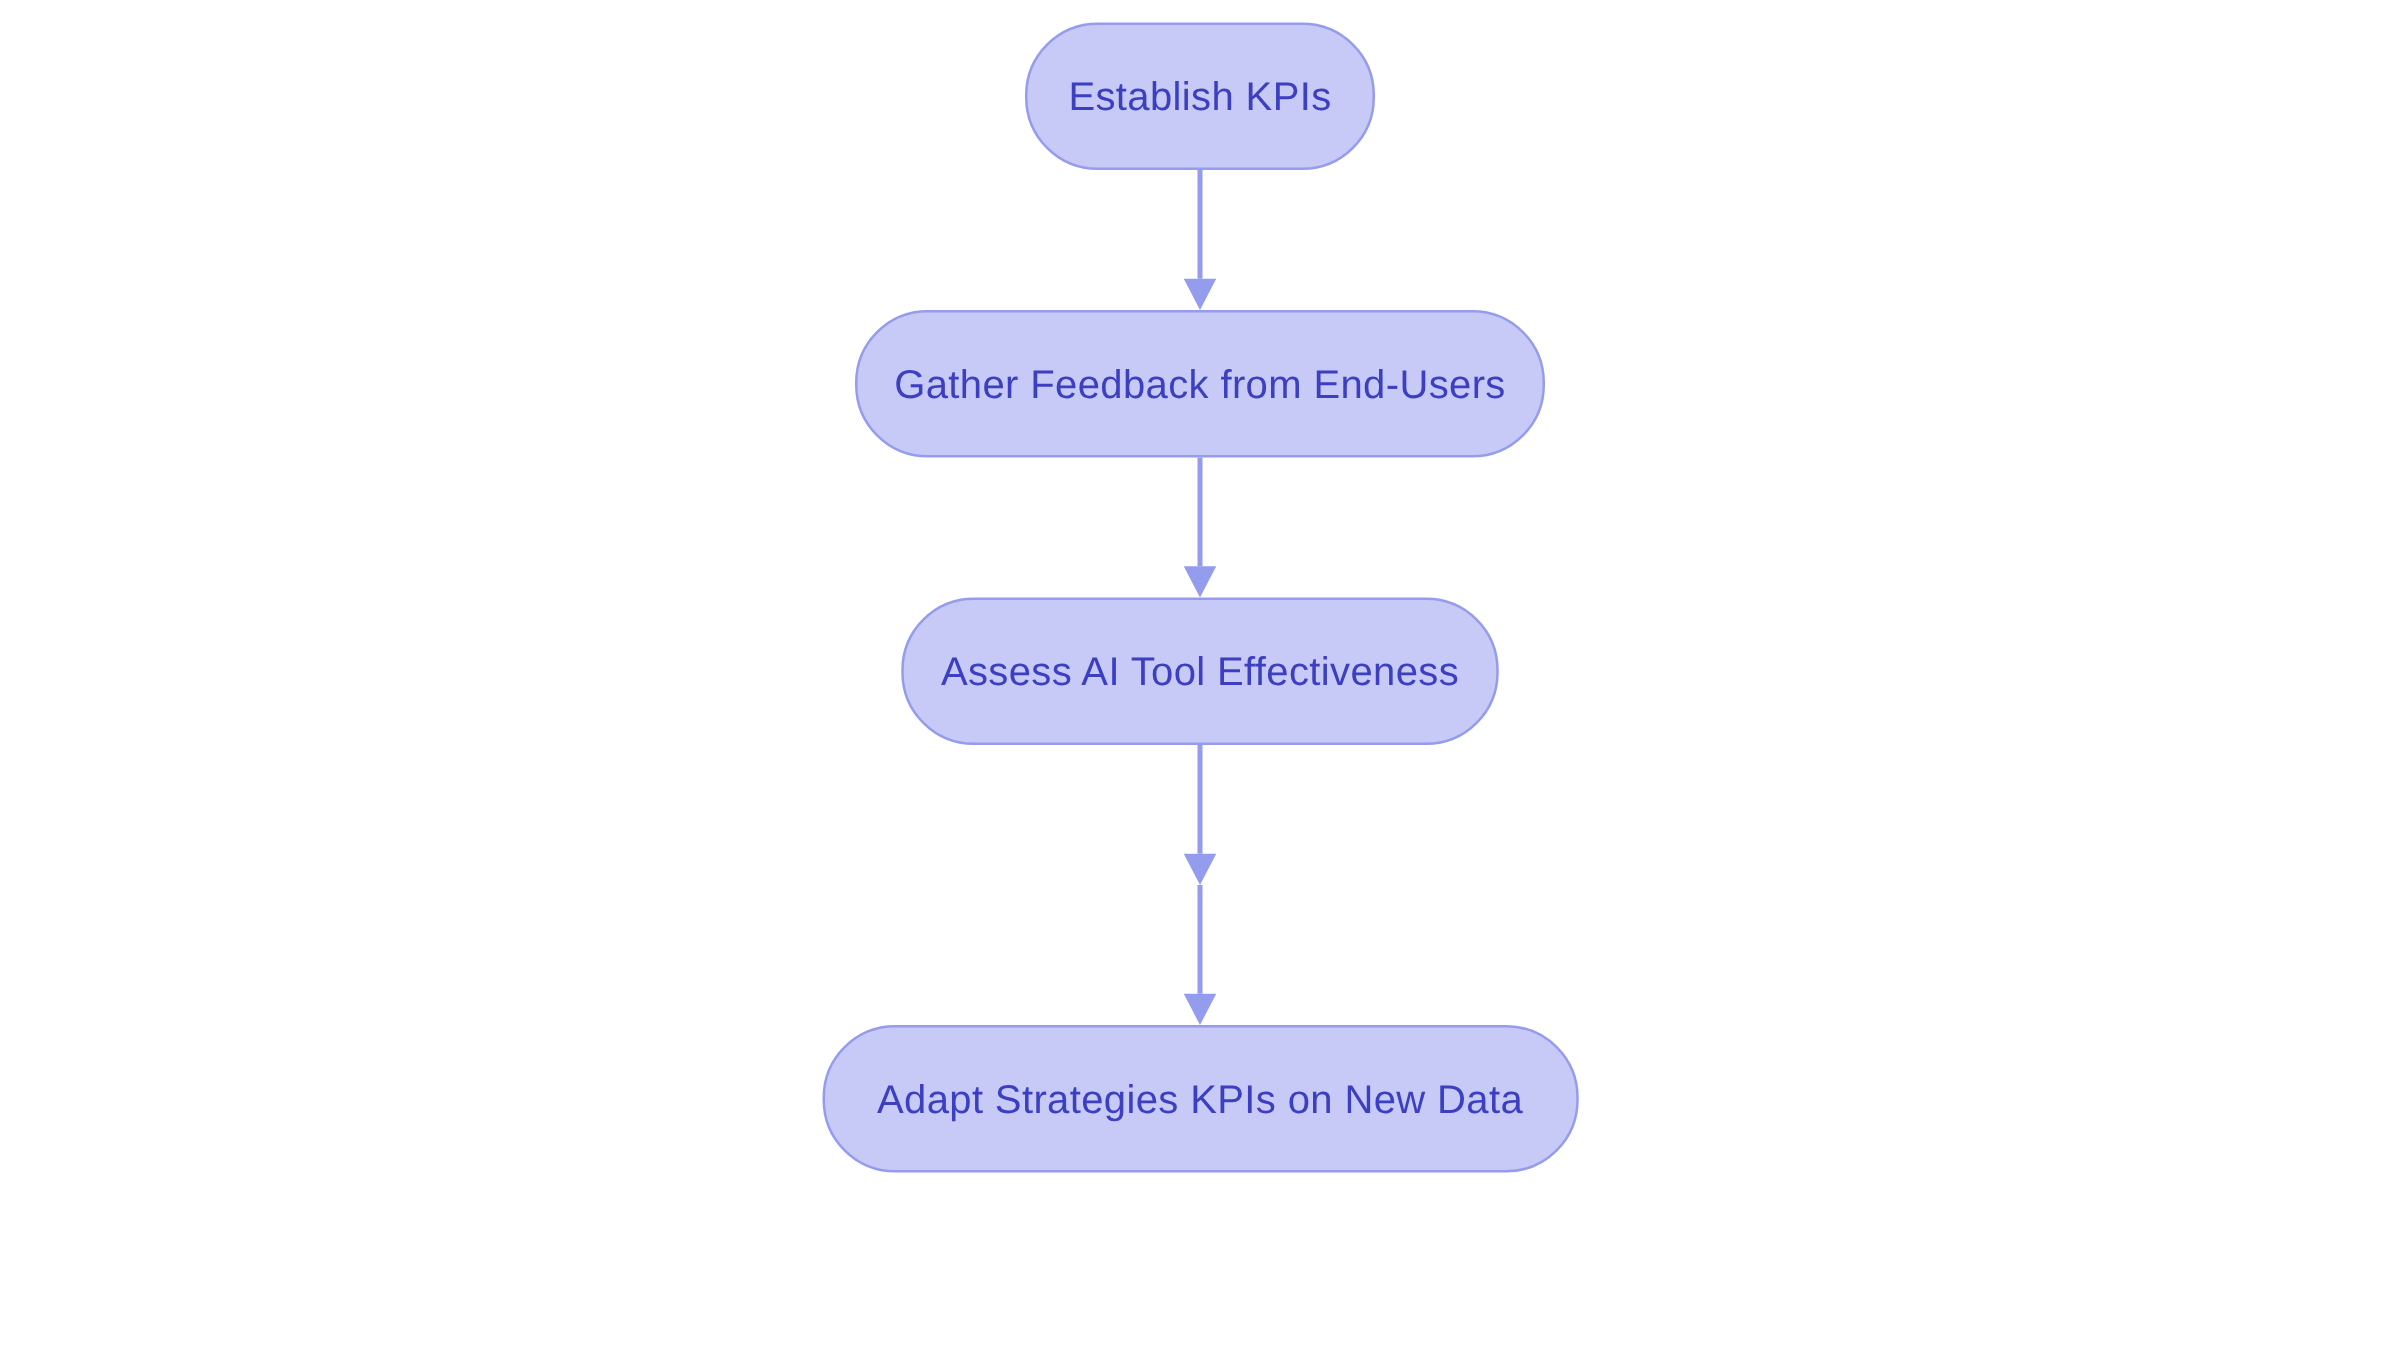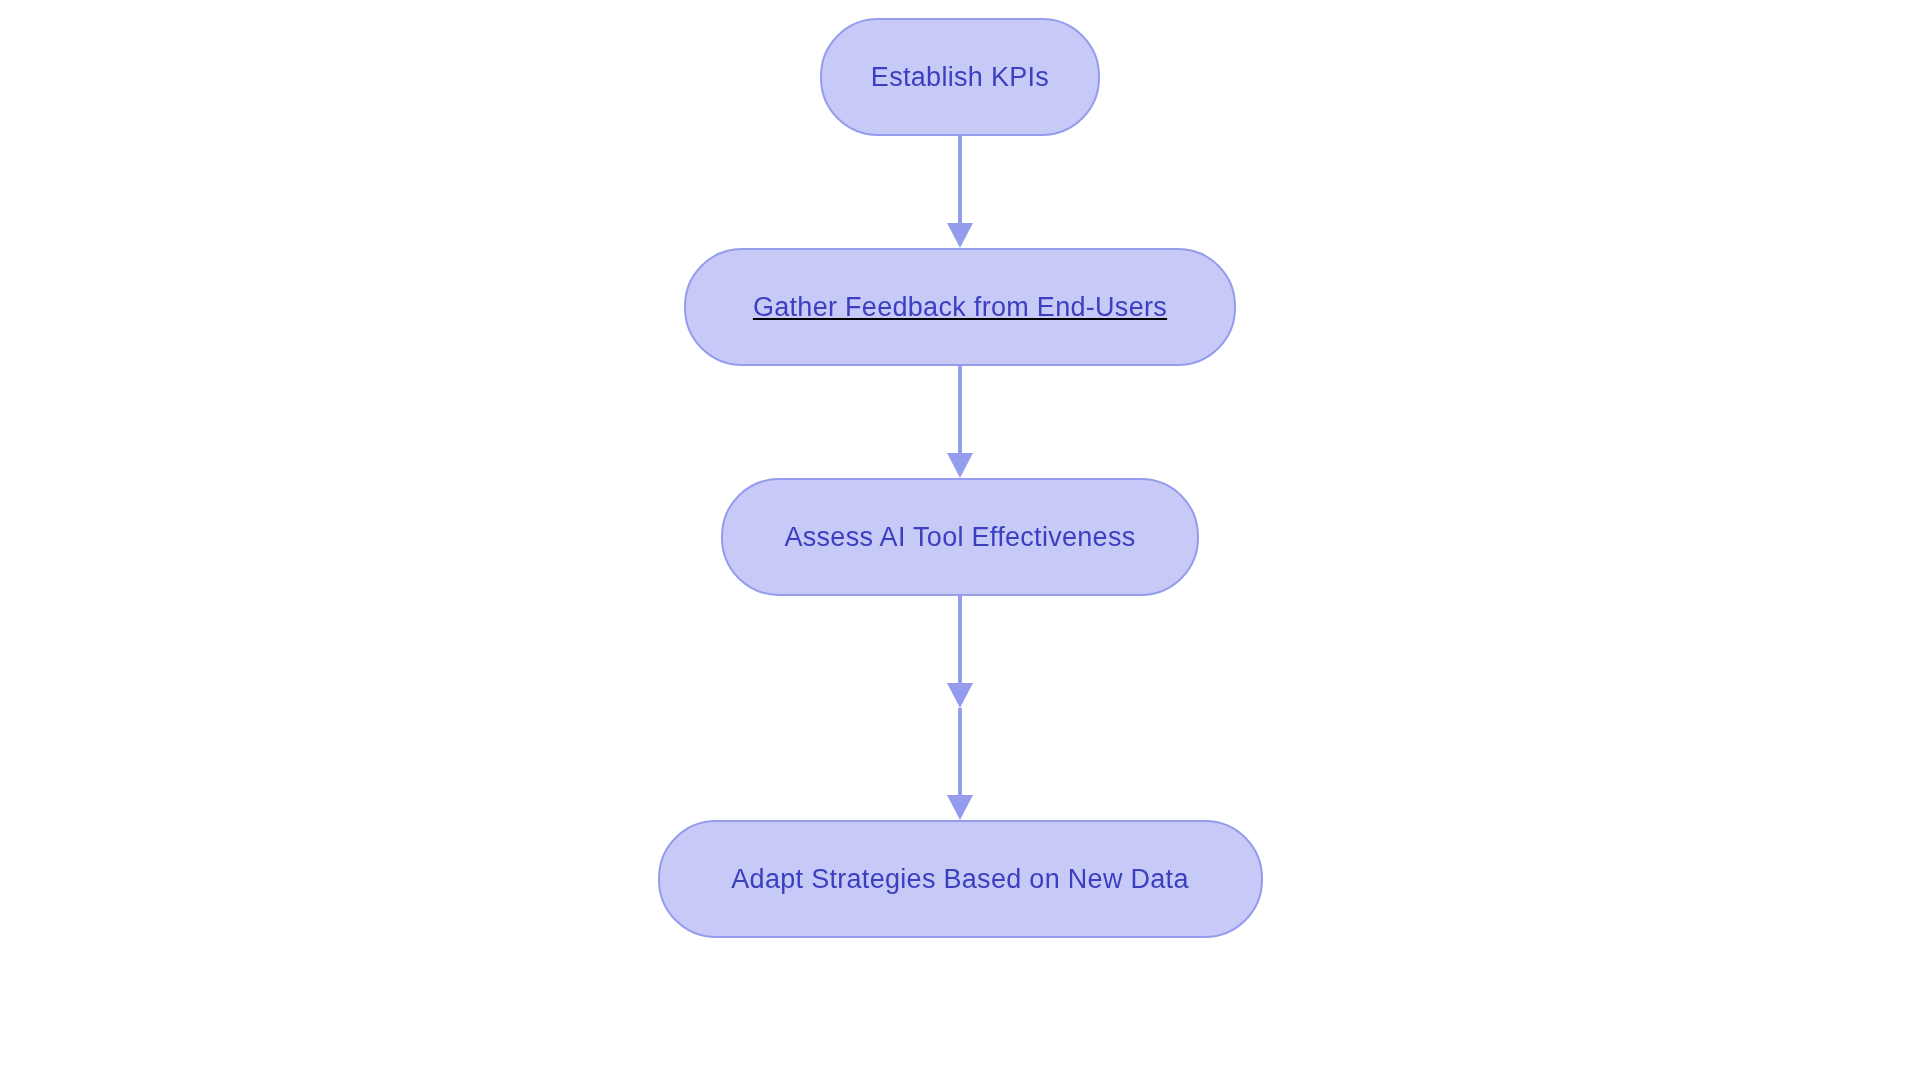--- a/index.html
+++ b/index.html
@@ -32,26 +32,26 @@
     border: 2px solid var(--node-border);
     border-radius: 58px;
     background: var(--node-fill);
     display: flex;
     align-items: center;
     justify-content: center;
     flex: 0 0 auto;
   }
   .node span {
     color: var(--node-text);
-    font-size: 27px;
+    font-size: 32px;
     letter-spacing: 0.3px;
     white-space: nowrap;
   }
   .w1 { width: 280px; }
-  .w2 { width: 552px; text-decoration: underline; }
+  .w2 { width: 552px; }
   .w3 { width: 478px; }
   .w4 { width: 450px; }
   .w5 { width: 605px; }
   .connector {
     height: 112px;
     display: flex;
     flex-direction: column;
     align-items: center;
     flex: 0 0 auto;
   }
@@ -100,16 +100,16 @@
     <div class="head"></div>
   </div>
 
 
   <div class="connector">
     <div class="line"></div>
     <div class="head"></div>
   </div>
 
   <div class="node w5">
-    <span>Adapt Strategies Based on New Data</span>
+    <span>Adapt Strategies KPIs on New Data</span>
   </div>
 
 </div>
 
 </body></html>

